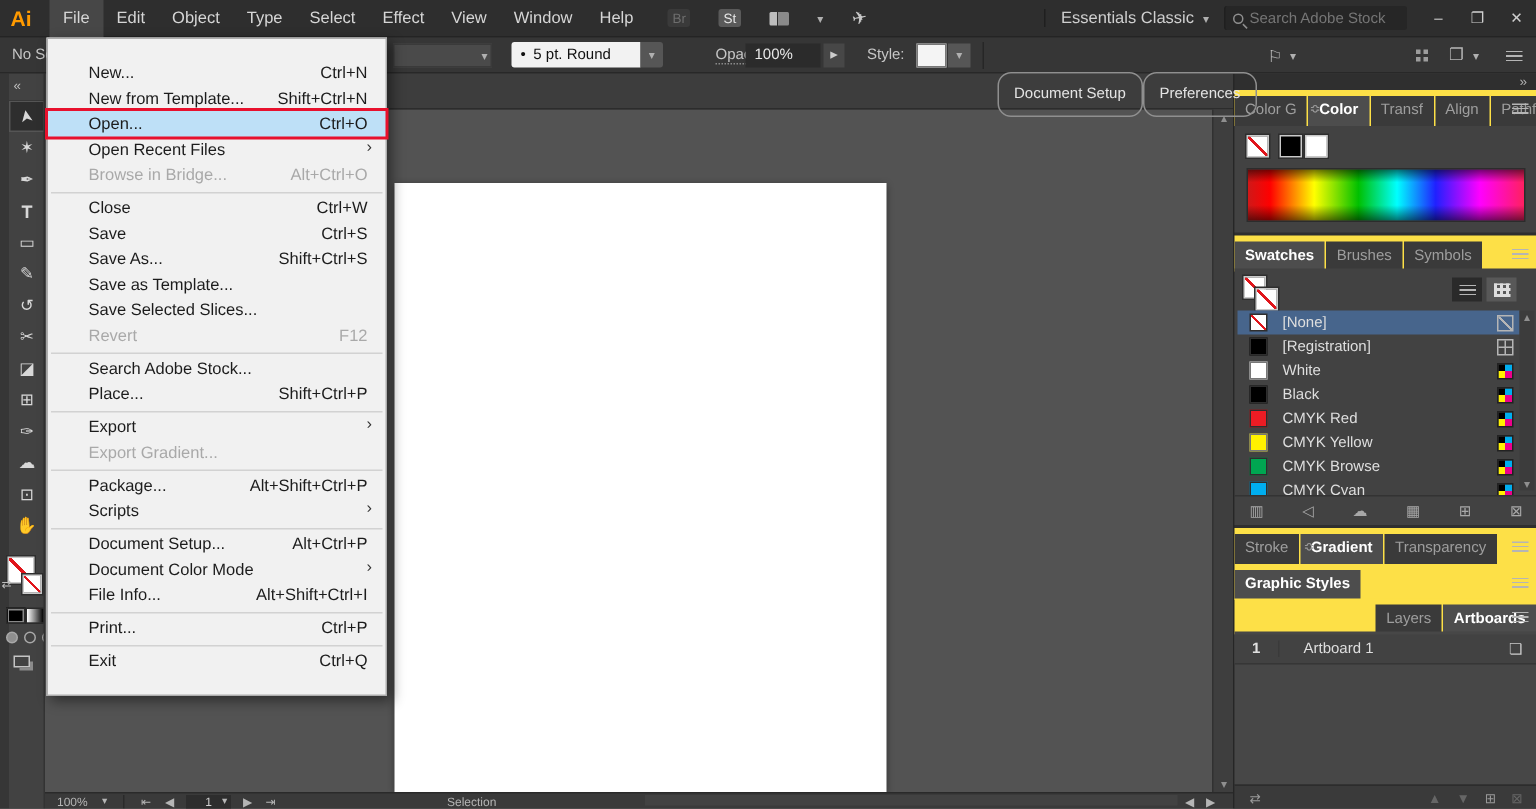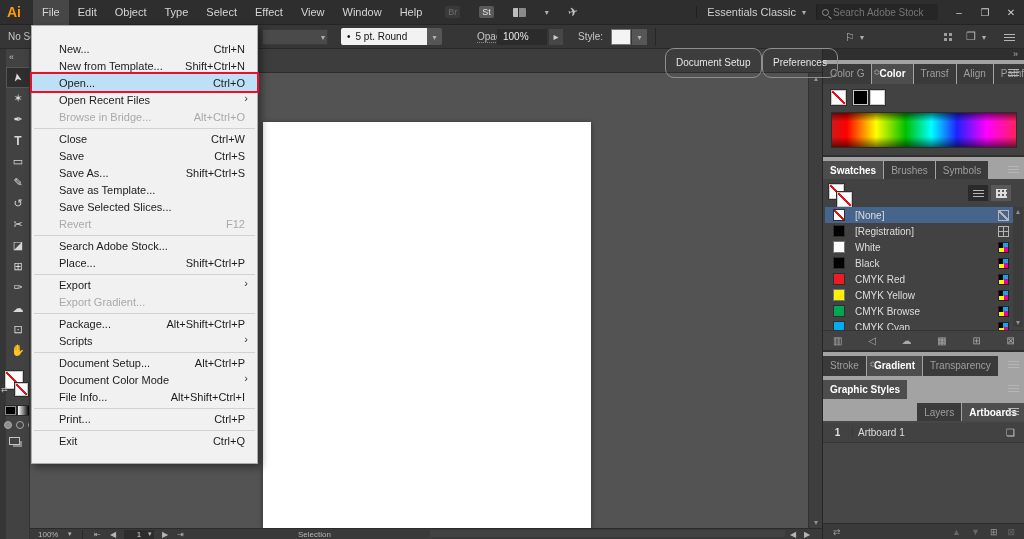--- a/index.html
+++ b/index.html
@@ -92,21 +92,21 @@
   #sb-abfield{left:94px;top:0;width:30px;height:10px;background:#2d2d2d;color:#d0d0d0;text-align:center;line-height:10px;}
   #sb-abchev{left:118px;font-size:7px;}
   #sb-next{left:132px;}#sb-last{left:147px;}
   #sb-status{left:268px;}
   #hscroll{left:400px;top:2px;width:355px;height:7px;background:#424242;}
   #sb-left{left:760px;}#sb-right{left:774px;}
 
   
   #dock{position:absolute;left:822px;top:49px;width:202px;height:490px;background:#2f2f2f;border-left:1px solid #262626;font-size:10px;}
   #dock-collapse{position:absolute;right:6px;top:0;font-size:9px;color:#b0b0b0;}
-  .tabrow{position:absolute;left:0;width:202px;height:24px;background:#a3a3a3;display:flex;align-items:flex-end;overflow:hidden;}
+  .tabrow{position:absolute;left:0;width:202px;height:24px;background:#fde047;display:flex;align-items:flex-end;overflow:hidden;}
   .ptab{height:20px;line-height:20px;padding:0 7px;color:#9e9e9e;background:#3a3a3a;margin-right:1px;white-space:nowrap;flex:none;}
   .ptab.active{background:#4d4d4d;color:#fff;font-weight:bold;}
   .row-menu{position:absolute;right:5px;top:8px;}
   .tab-cycle{position:absolute;top:7px;color:#9a9a9a;font-size:9px;}
   .pbody{position:absolute;left:0;width:202px;background:#424242;}
   #ctabs{top:11px;}
   #cbody{top:35px;height:71px;}
   .proxy-sq{width:15px;height:15px;border:1px solid #c9c9c9;box-shadow:0 0 0 1px #2e2e2e;position:absolute;}
   #c-none{left:8px;top:6px;}
   #c-black{left:30px;top:6px;background:#000;}
@@ -135,21 +135,21 @@
   .ri-none-indicator{border:1px solid #b5b5b5;background:linear-gradient(45deg,transparent 44%,#b5b5b5 44% 56%,transparent 56%);}
   .ri-registration{border:1px solid #b5b5b5;background:linear-gradient(#b5b5b5 0 0) center/9px 1px no-repeat,linear-gradient(#b5b5b5 0 0) center/1px 9px no-repeat;}
   #swlist-scroll{position:absolute;right:2px;top:28px;width:10px;height:120px;background:#3c3c3c;}
   #sfooter{top:281px;height:20px;background:#424242;border-top:1px solid #333;display:flex;align-items:center;justify-content:space-between;padding:0 10px;color:#a8a8a8;font-size:10px;position:absolute;left:0;width:202px;}
   #gtabs{top:303px;}
   #gstyles-row{top:327px;}
   #ltabs{top:350px;justify-content:flex-end;}
   #lbody{top:372px;height:102px;background:#474747;}
   #ab-row{position:absolute;left:0;top:2px;width:202px;height:20px;background:#424242;border-bottom:1px solid #363636;display:flex;align-items:center;}
   #ab-num{width:30px;text-align:center;color:#e0e0e0;border-right:1px solid #3a3a3a;font-weight:bold;}
-  #ab-name{margin-left:5px;color:#dedede;}
+  #ab-name{margin-left:16px;color:#dedede;}
   #ab-pageicon{margin-left:auto;margin-right:10px;color:#c9c9c9;font-size:10px;}
   #lfooter{top:474px;height:16px;background:#3a3a3a;border-top:1px solid #2c2c2c;position:absolute;left:0;width:202px;display:flex;align-items:center;font-size:9px;color:#9a9a9a;}
   #lf-rearrange{margin-left:10px;}
   #lf-right{margin-left:auto;display:flex;gap:10px;margin-right:10px;}
   .dim{color:#666;}
 
   
   #filemenu{position:absolute;left:31px;top:25px;width:227px;background:#f1f1f1;border:1px solid #adadad;box-shadow:3px 3px 8px rgba(0,0,0,.45);z-index:50;padding:14px 0;}
   .mi{height:17px;display:flex;align-items:center;padding:0 12px 0 27px;font-size:11px;color:#1c1c1c;position:relative;}
   .mi .mi-shortcut{margin-left:auto;}

